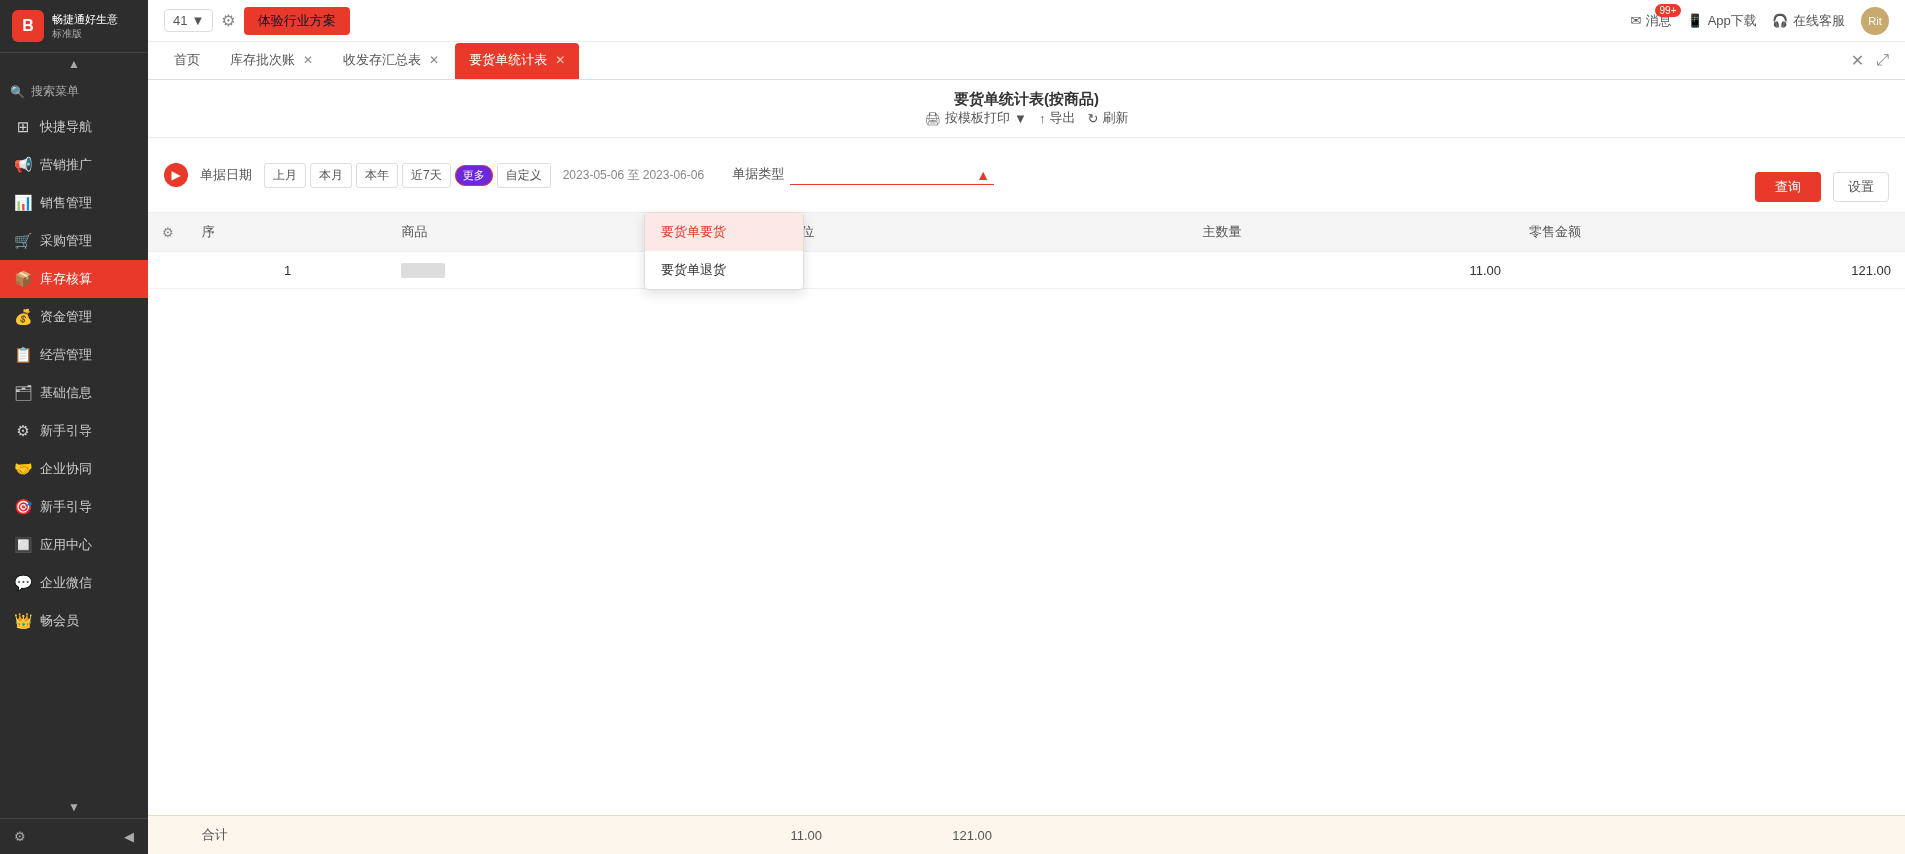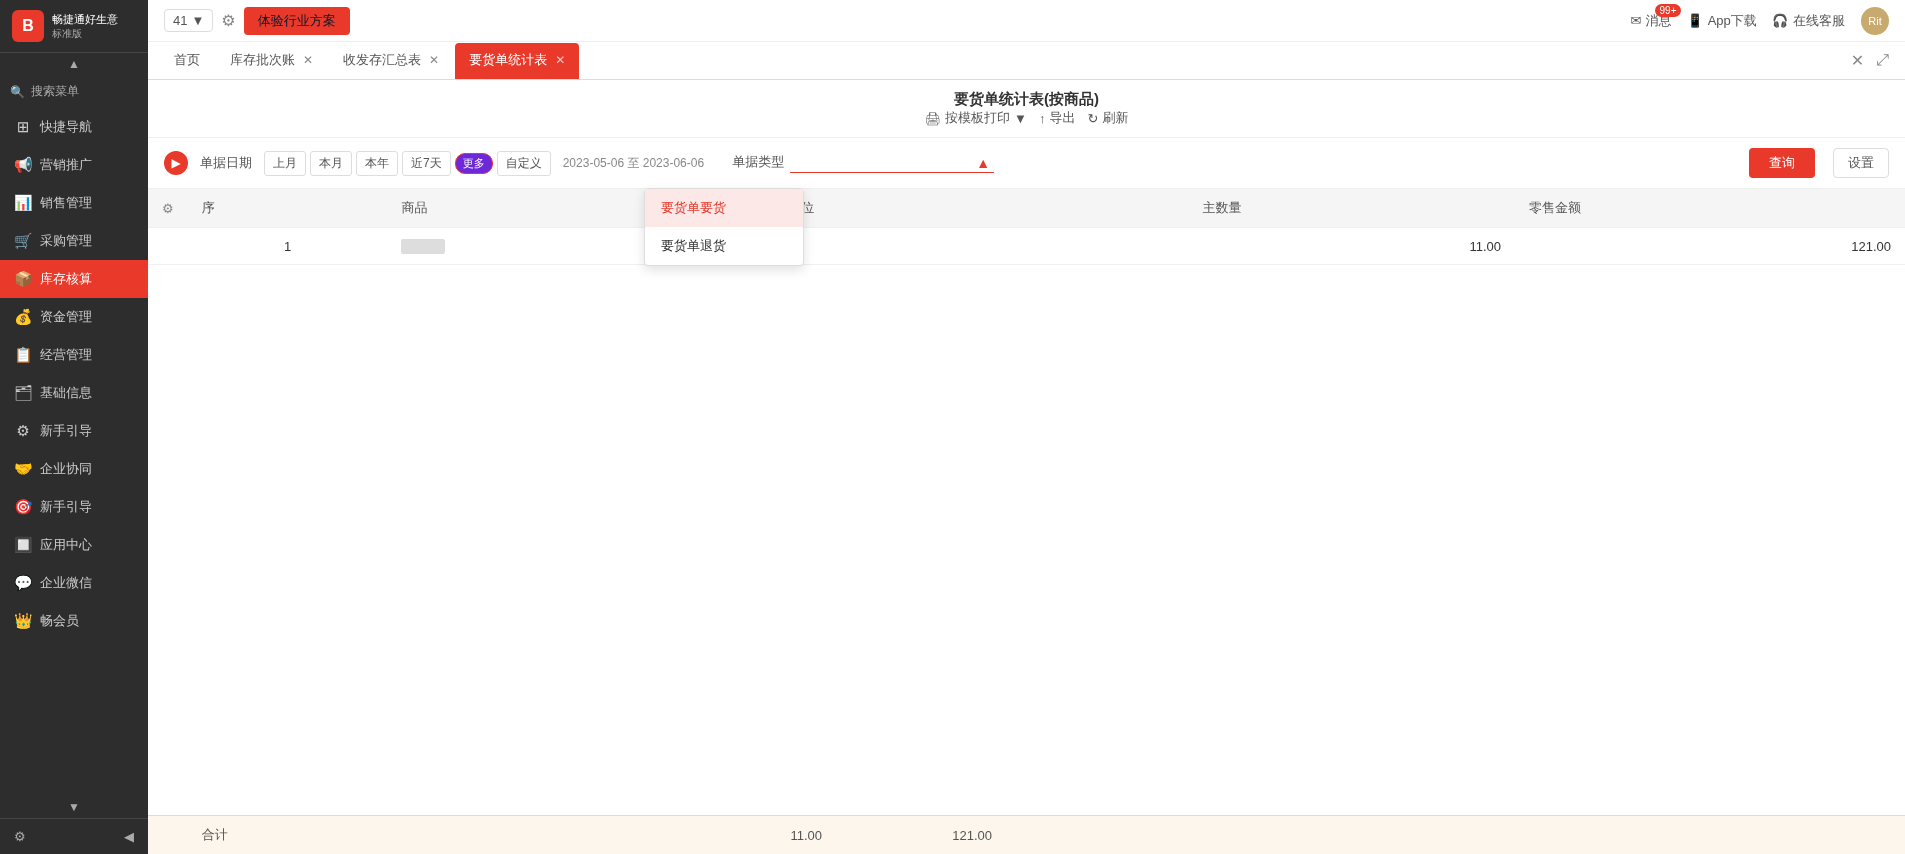--- a/index.html
+++ b/index.html
@@ -328,22 +328,23 @@
       align-items: center;
       gap: 6px;
       flex: 1;
     }
     .warehouse-dots {
       color: #aaa;
       cursor: pointer;
     }
     .filter-actions {
       display: flex;
-      gap: 18px;
+      gap: 12px;
       margin-left: auto;
+      margin-top: 24px;
     }
     .query-btn {
       background: #e8392a;
       color: white;
       border: none;
       border-radius: 4px;
       padding: 6px 20px;
       cursor: pointer;
       font-size: 13px;
     }

